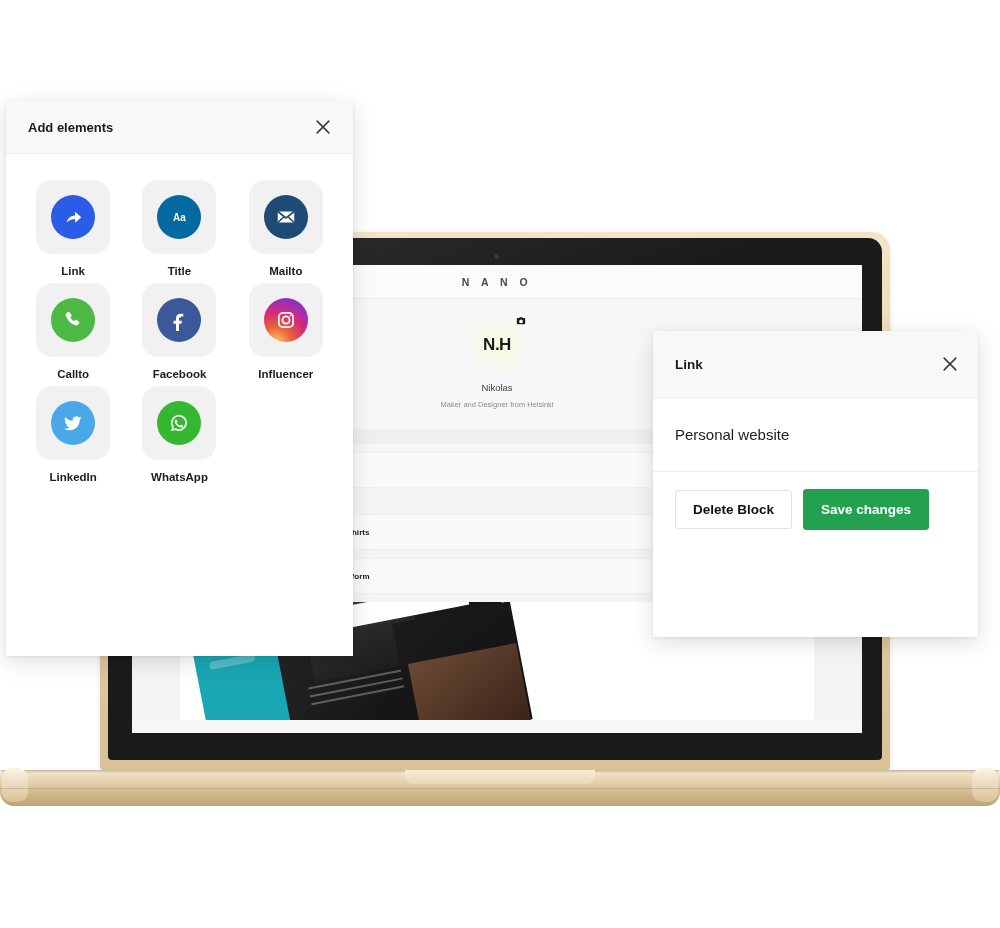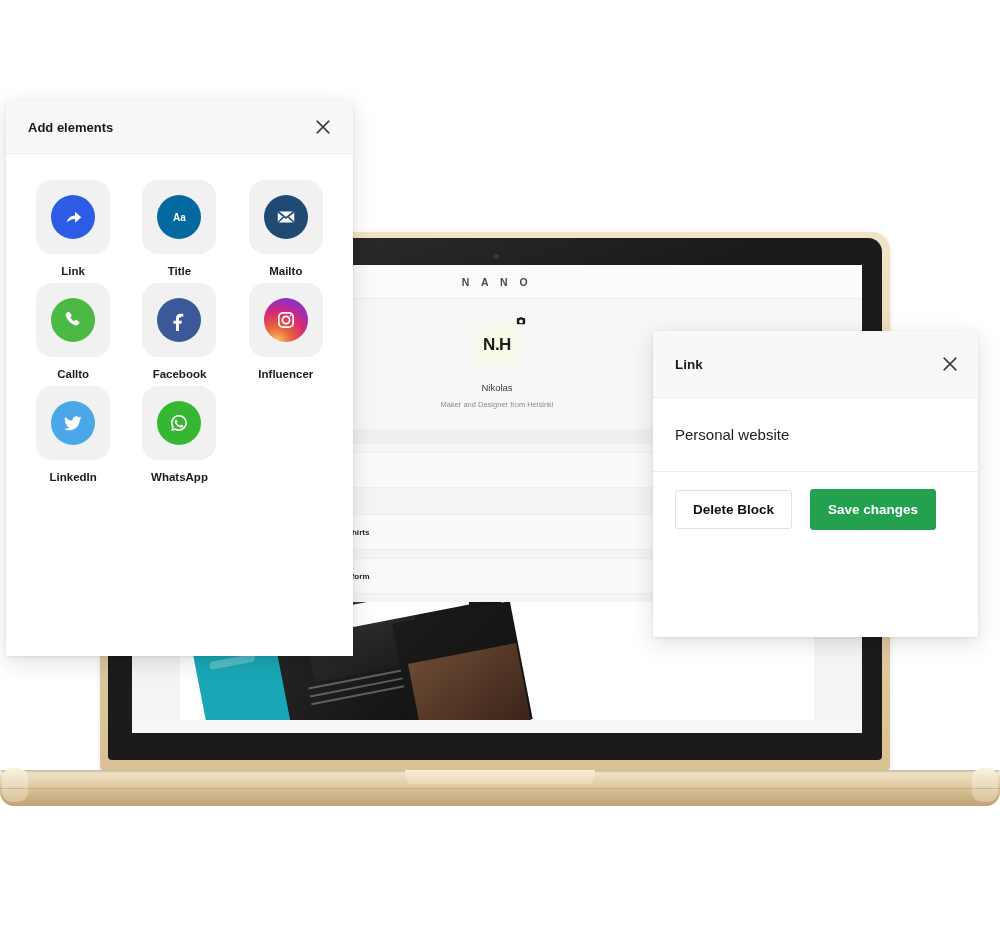--- a/index.html
+++ b/index.html
@@ -239,21 +239,21 @@
     display: flex; align-items: center; justify-content: space-between;
     padding: 0 18px 0 22px;
   }
   .dlg-title { font-size: 13.5px; font-weight: 700; color: #1a1a1a; }
   .dlg-field {
     height: 73px; border-bottom: 1px solid #ededed;
     display: flex; align-items: center; padding: 0 22px;
     font-size: 15px; color: #1d1d1d; background:#fff;
   }
   .dlg-actions {
-    display: flex; align-items: center; gap: 18px;
+    display: flex; align-items: center; gap: 11px;
     padding: 17px 22px;
   }
   .btn {
     font-size: 13.5px; font-weight: 700; cursor: pointer;
     border-radius: 3px;
   }
   .btn-secondary {
     background: #fff; border: 1px solid #e2e2e2; color: #111;
     padding: 11px 17px;
   }

